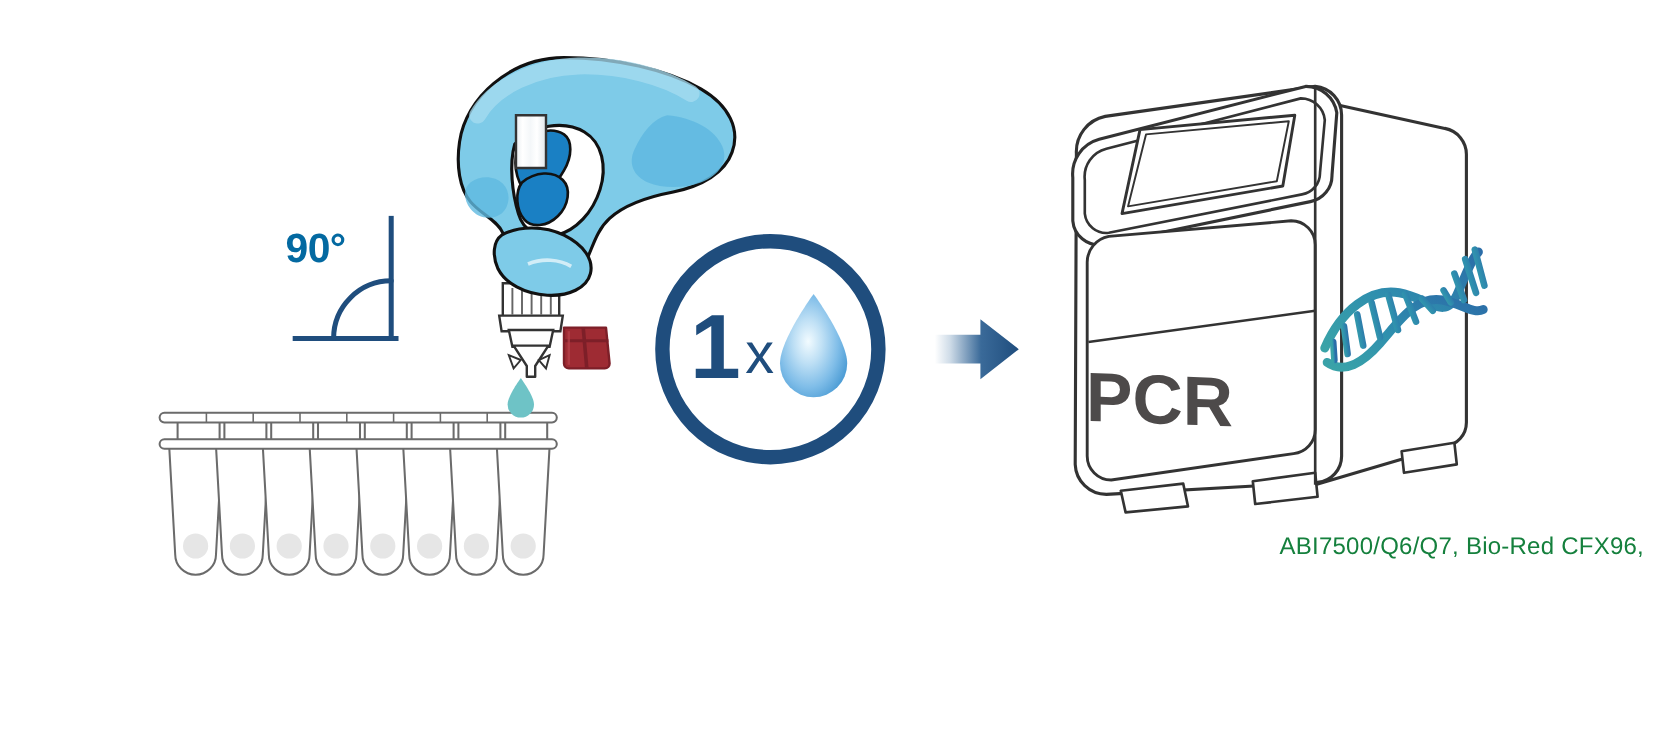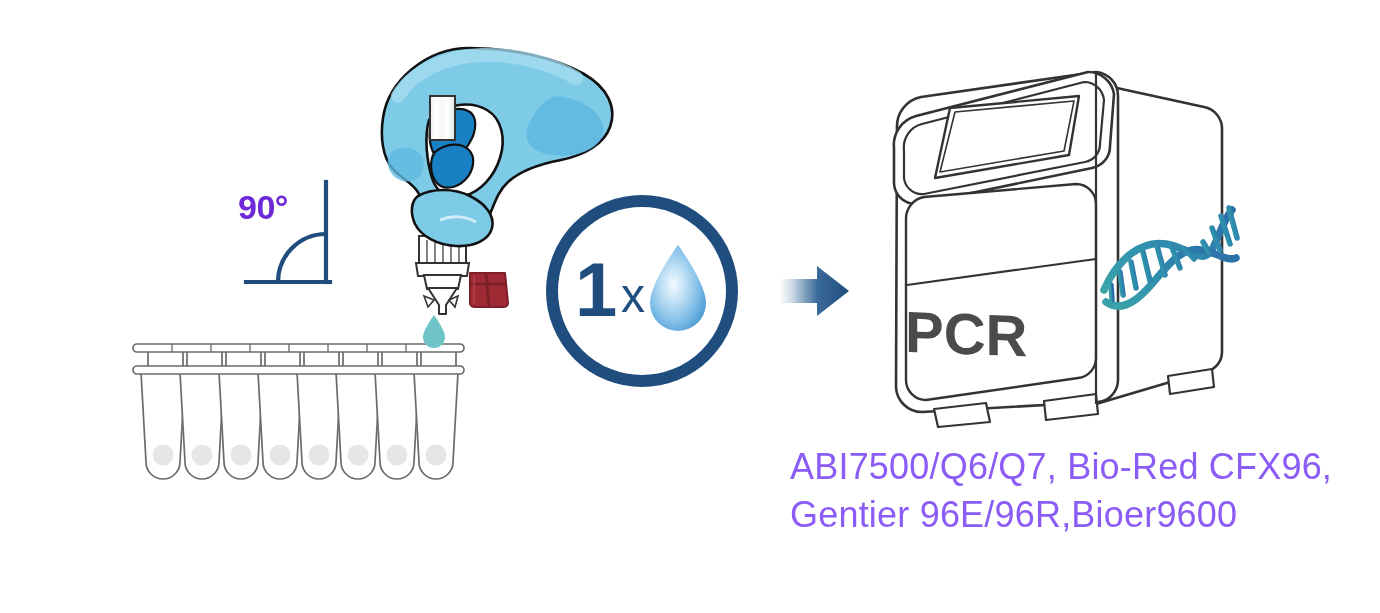--- a/index.html
+++ b/index.html
@@ -27,21 +27,21 @@
   }
   
   #angle-label {
     position: absolute;
     left: 238px;
     top: 190px;
     font-family: "Liberation Sans", sans-serif;
     font-size: 34px;
     font-weight: bold;
     letter-spacing: -0.5px;
-    color: #6d28d9;
+    color: #0369a1;
     line-height: 1;
     white-space: nowrap;
   }
   
   #badge-one {
     position: absolute;
     left: 575px;
     top: 252px;
     font-family: "Liberation Sans", sans-serif;
     font-size: 76px;
@@ -71,25 +71,25 @@
     color: #4d4a4a;
     line-height: 1;
     transform: skewY(2.2deg);
   }
   
   #caption {
     position: absolute;
     left: 790px;
     top: 443px;
     width: 580px;
-    text-align: left;
-    font-family: "Liberation Sans", sans-serif;
-    font-size: 36px;
+    text-align: right;
+    font-family: "Liberation Sans", sans-serif;
+    font-size: 20px;
     font-weight: 300;
-    color: #8b5cf6;
+    color: #15803d;
     line-height: 1.32;
     letter-spacing: 0.2px;
   }
   #caption div { white-space: nowrap; }
 </style>
 </head>
 <body>
 
 <div id="stage">
 
@@ -405,16 +405,15 @@
   <div id="angle-label">90°</div>
 
   <div id="badge-one">1</div>
 
   <div id="badge-x">x</div>
 
   <div id="pcr-word">PCR</div>
 
   <div id="caption">
     <div>ABI7500/Q6/Q7, Bio-Red CFX96,</div>
-    <div>Gentier 96E/96R,Bioer9600</div>
   </div>
 
 </div>
 
 </body></html>

